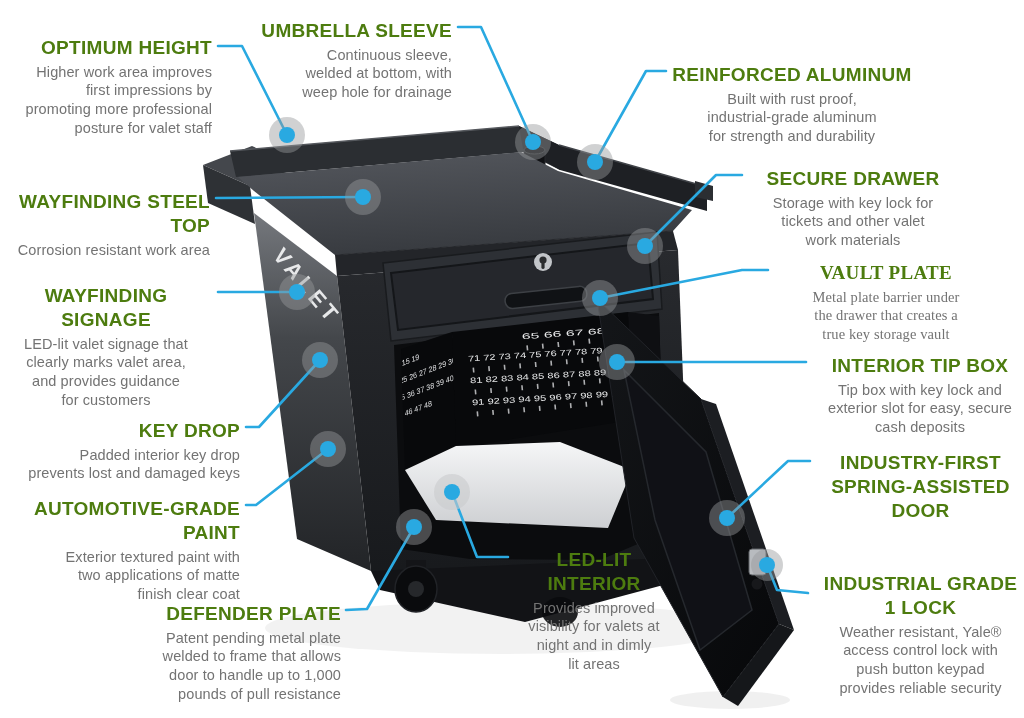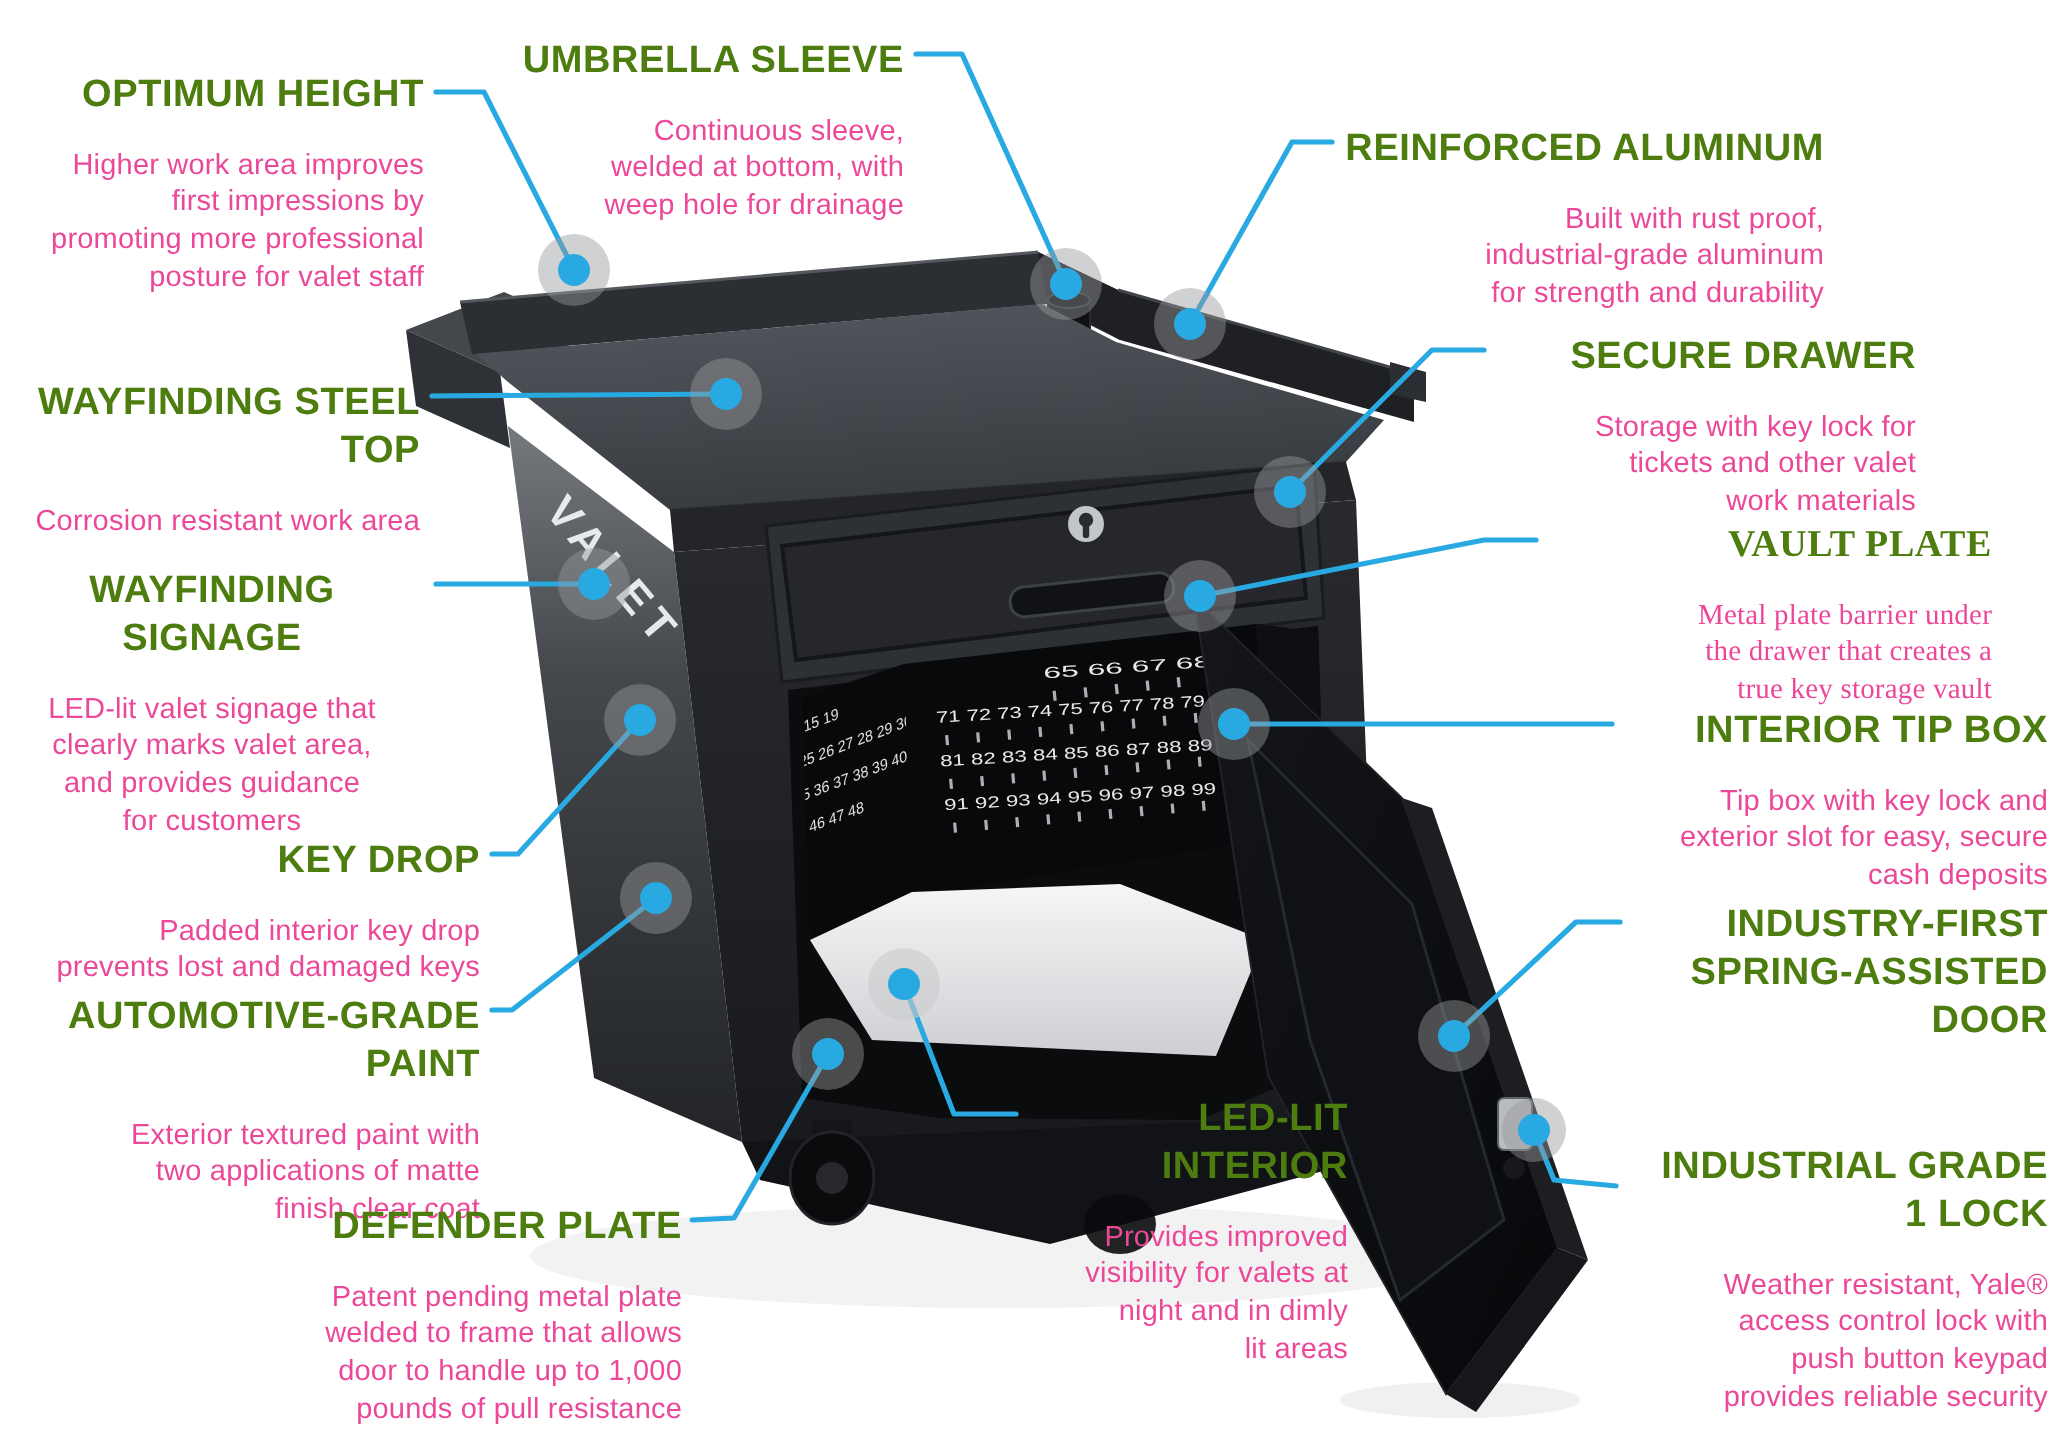--- a/index.html
+++ b/index.html
@@ -2,24 +2,24 @@
 <html><head>
 <meta charset="utf-8">
 <style>
   html,body{margin:0;padding:0;background:#fff;}
   #stage{position:relative;width:1024px;height:718px;background:#ffffff;overflow:hidden;
          font-family:"Liberation Sans",sans-serif;}
   #art{position:absolute;left:0;top:0;}
   .callout{position:absolute;z-index:5;}
   .callout .t{font-weight:bold;color:#4d7c0f;font-size:19px;line-height:1.26;
               letter-spacing:.3px;white-space:pre-line;}
-  .callout .b{color:#ec4899;font-size:14.5px;line-height:1.28;letter-spacing:.1px;
-              white-space:pre-line;margin-top:14px;}
+  .callout .b{color:#737373;font-size:14.5px;line-height:1.28;letter-spacing:.1px;
+              white-space:pre-line;margin-top:3px;}
   .ra{text-align:right;}
-  .la{text-align:right;}
+  .la{text-align:center;}
 </style>
 </head>
 <body>
 
 <div id="stage">
 
 <svg id="art" width="1024" height="718" viewBox="0 0 1024 718">
   <defs>
     <linearGradient id="surfGrad" x1="0" y1="0" x2="0.25" y2="1">
       <stop offset="0" stop-color="#54575d"></stop>

